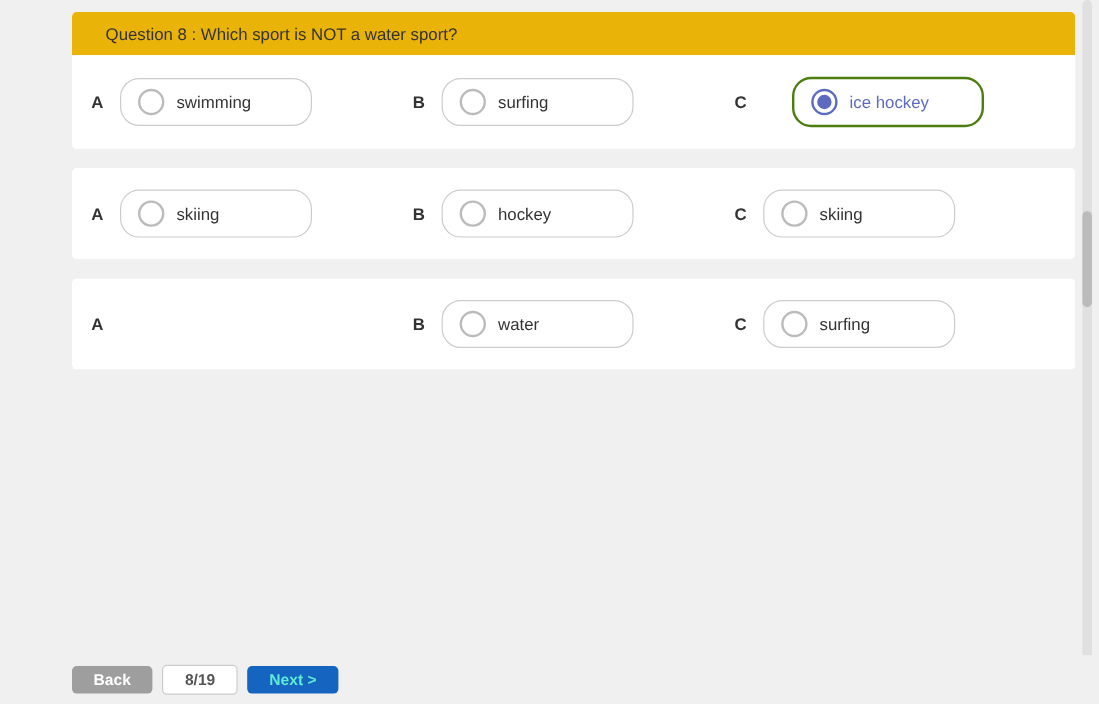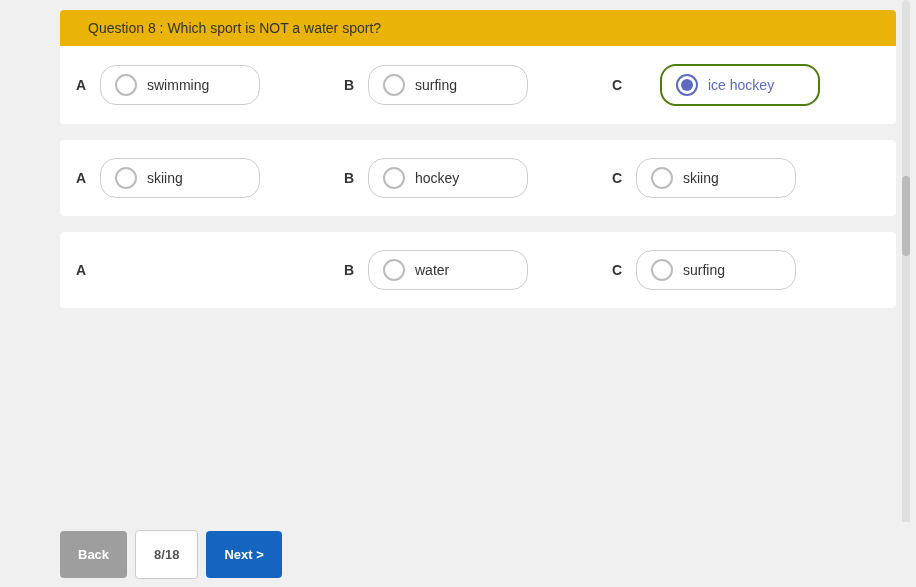--- a/index.html
+++ b/index.html
@@ -132,42 +132,42 @@
       left: 0;
       width: 100%;
       background: #f0f0f0;
       padding: 8px 20px 8px 60px;
       display: flex;
       align-items: center;
       gap: 8px;
     }
 
     .btn {
-      padding: 16px 18px;
+      padding: 4px 18px;
       border-radius: 4px;
       border: none;
       font-size: 13px;
       font-weight: 600;
       cursor: pointer;
     }
 
     .btn-gray {
       background: #9e9e9e;
       color: #fff;
     }
 
     .btn-outline {
       background: #fff;
       color: #555;
       border: 1px solid #ccc;
     }
 
     .btn-blue {
       background: #1565c0;
-      color: #ffffff;
+      color: #5eead4;
     }
   </style>
 </head>
 <body>
 
 <div class="main-container">
 <div class="question-block">
       <div class="question-header">Question 8 : Which sport is NOT a water sport?</div>
       <div class="options-row">
         <div class="option-group">
@@ -242,15 +242,15 @@
       </div>
     </div>
   </div>
 
 <div class="scrollbar-track">
   <div class="scrollbar-thumb"></div>
 </div>
 
 <div class="bottom-bar">
     <button class="btn btn-gray">Back</button>
-    <button class="btn btn-outline">8/18</button>
+    <button class="btn btn-outline">8/19</button>
     <button class="btn btn-blue">Next &gt;</button>
   </div>
 
 </body></html>

